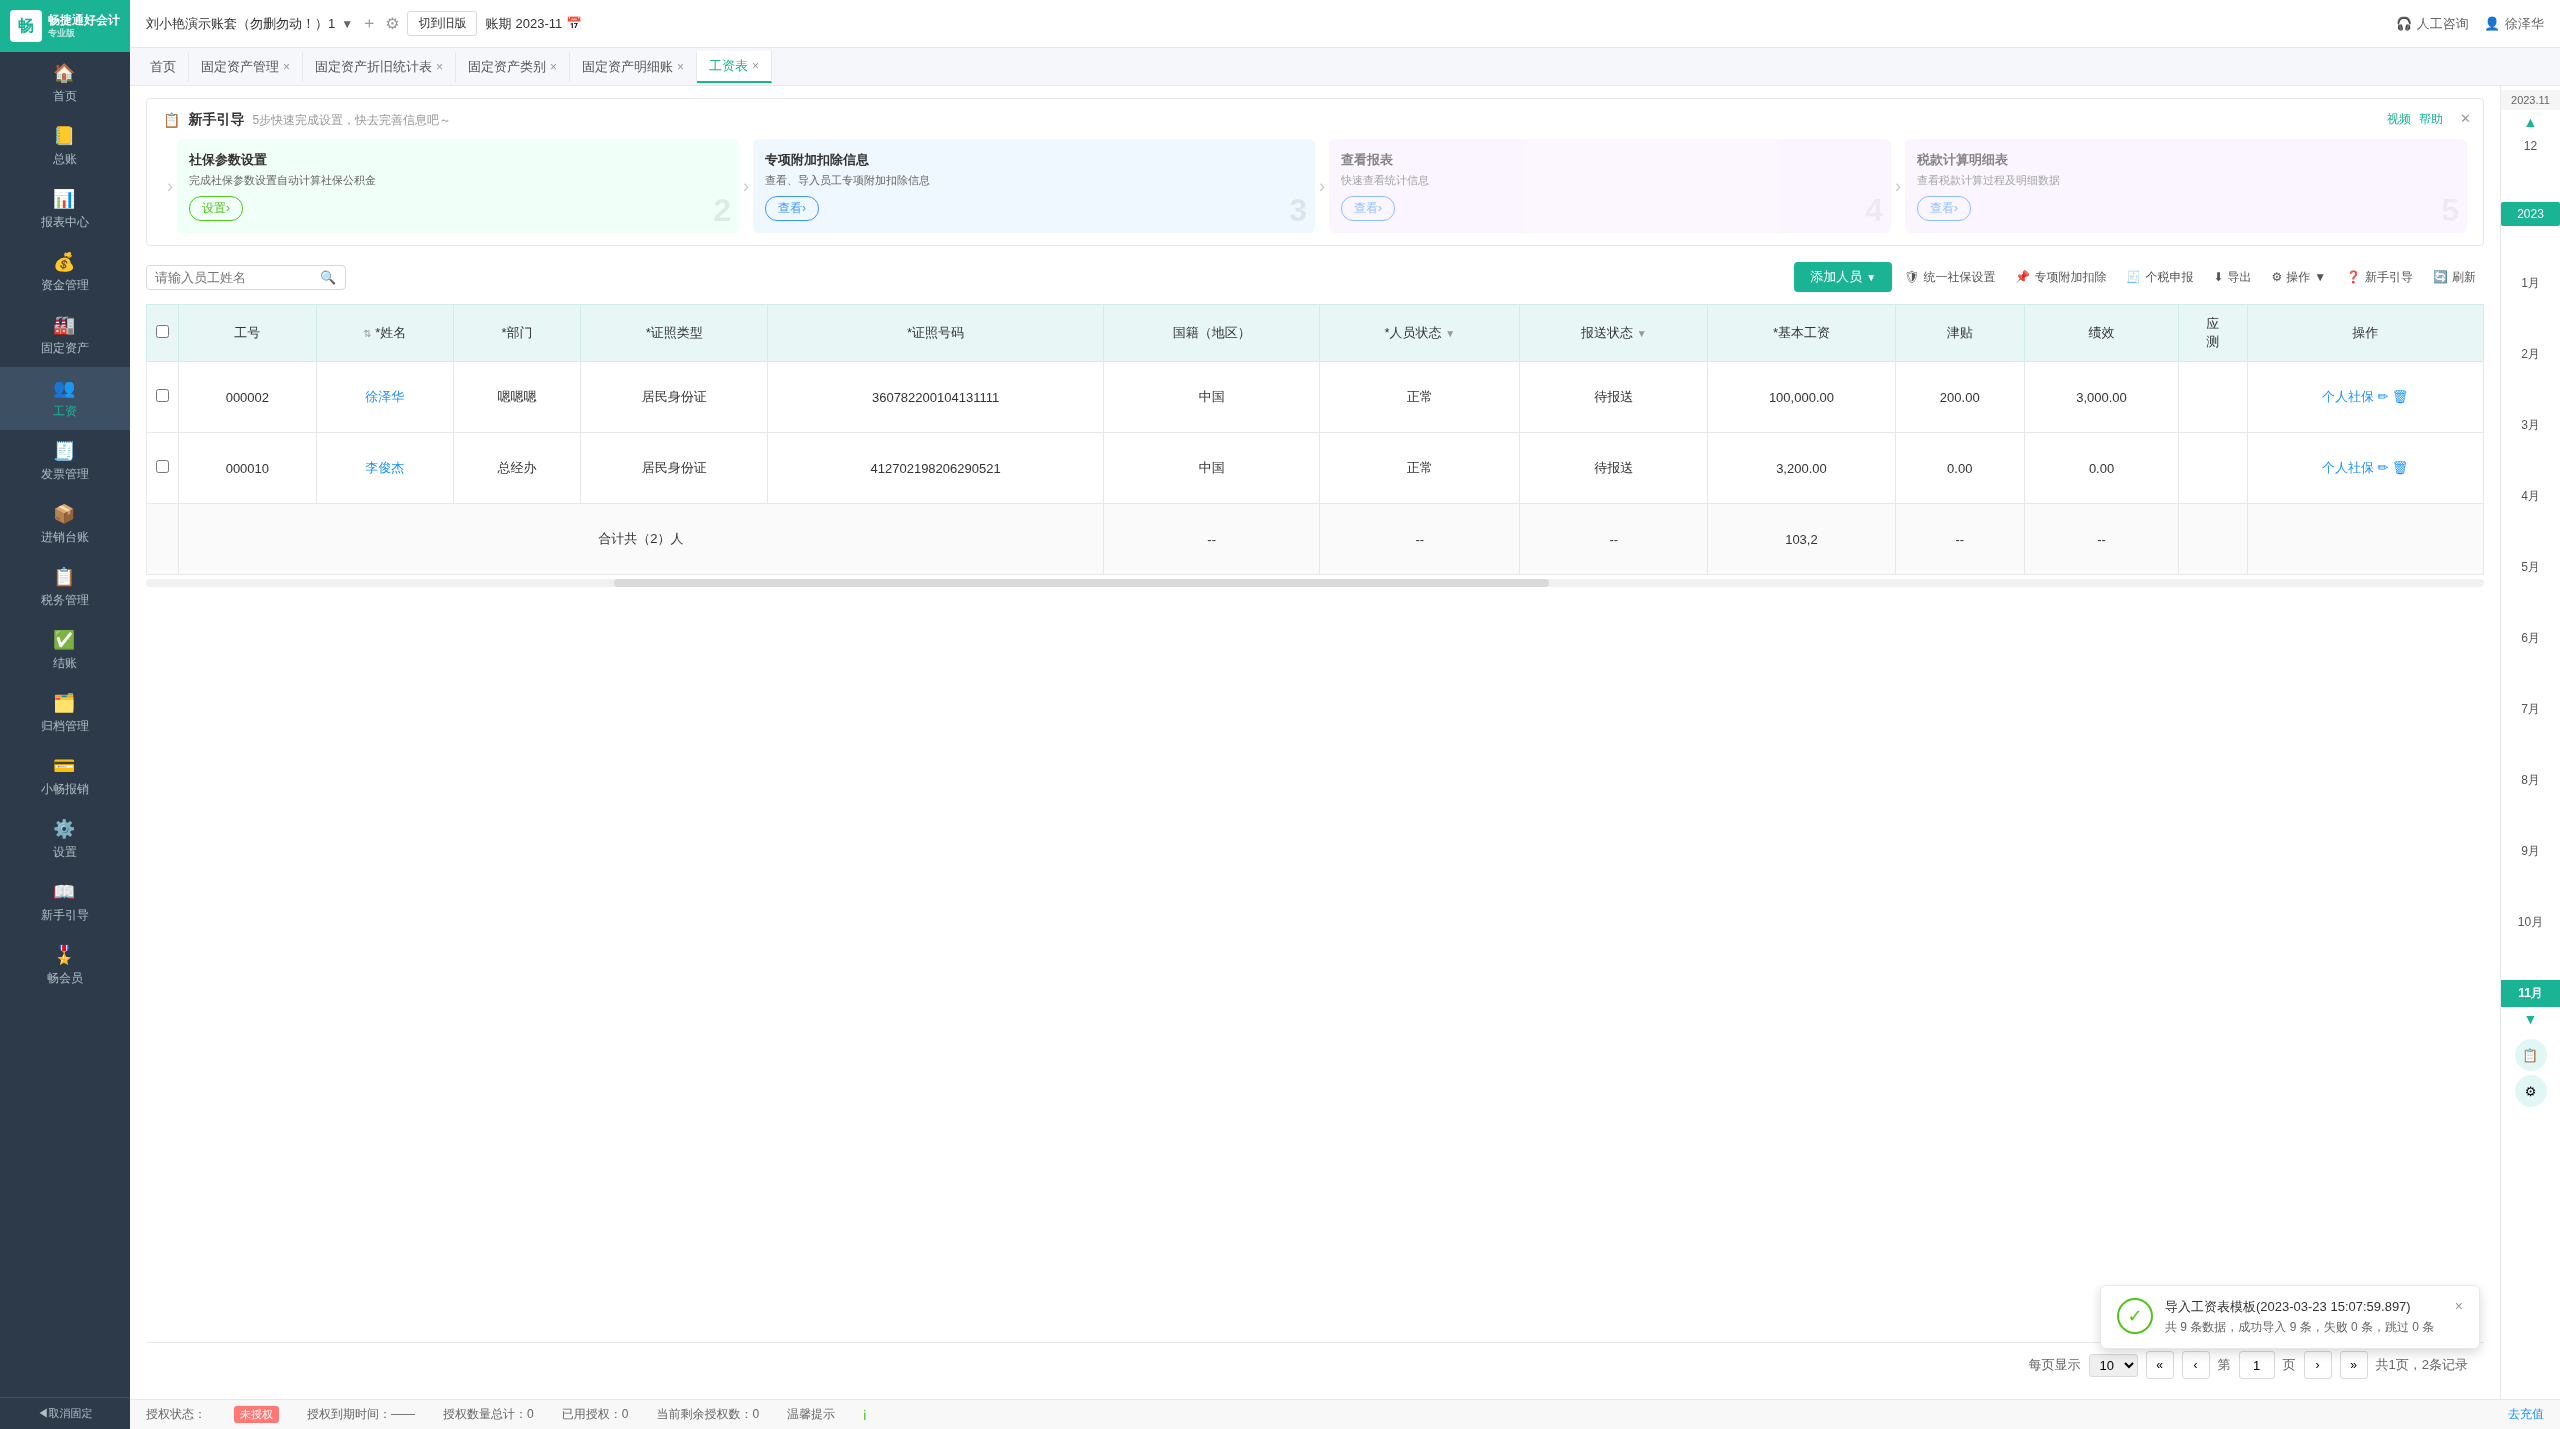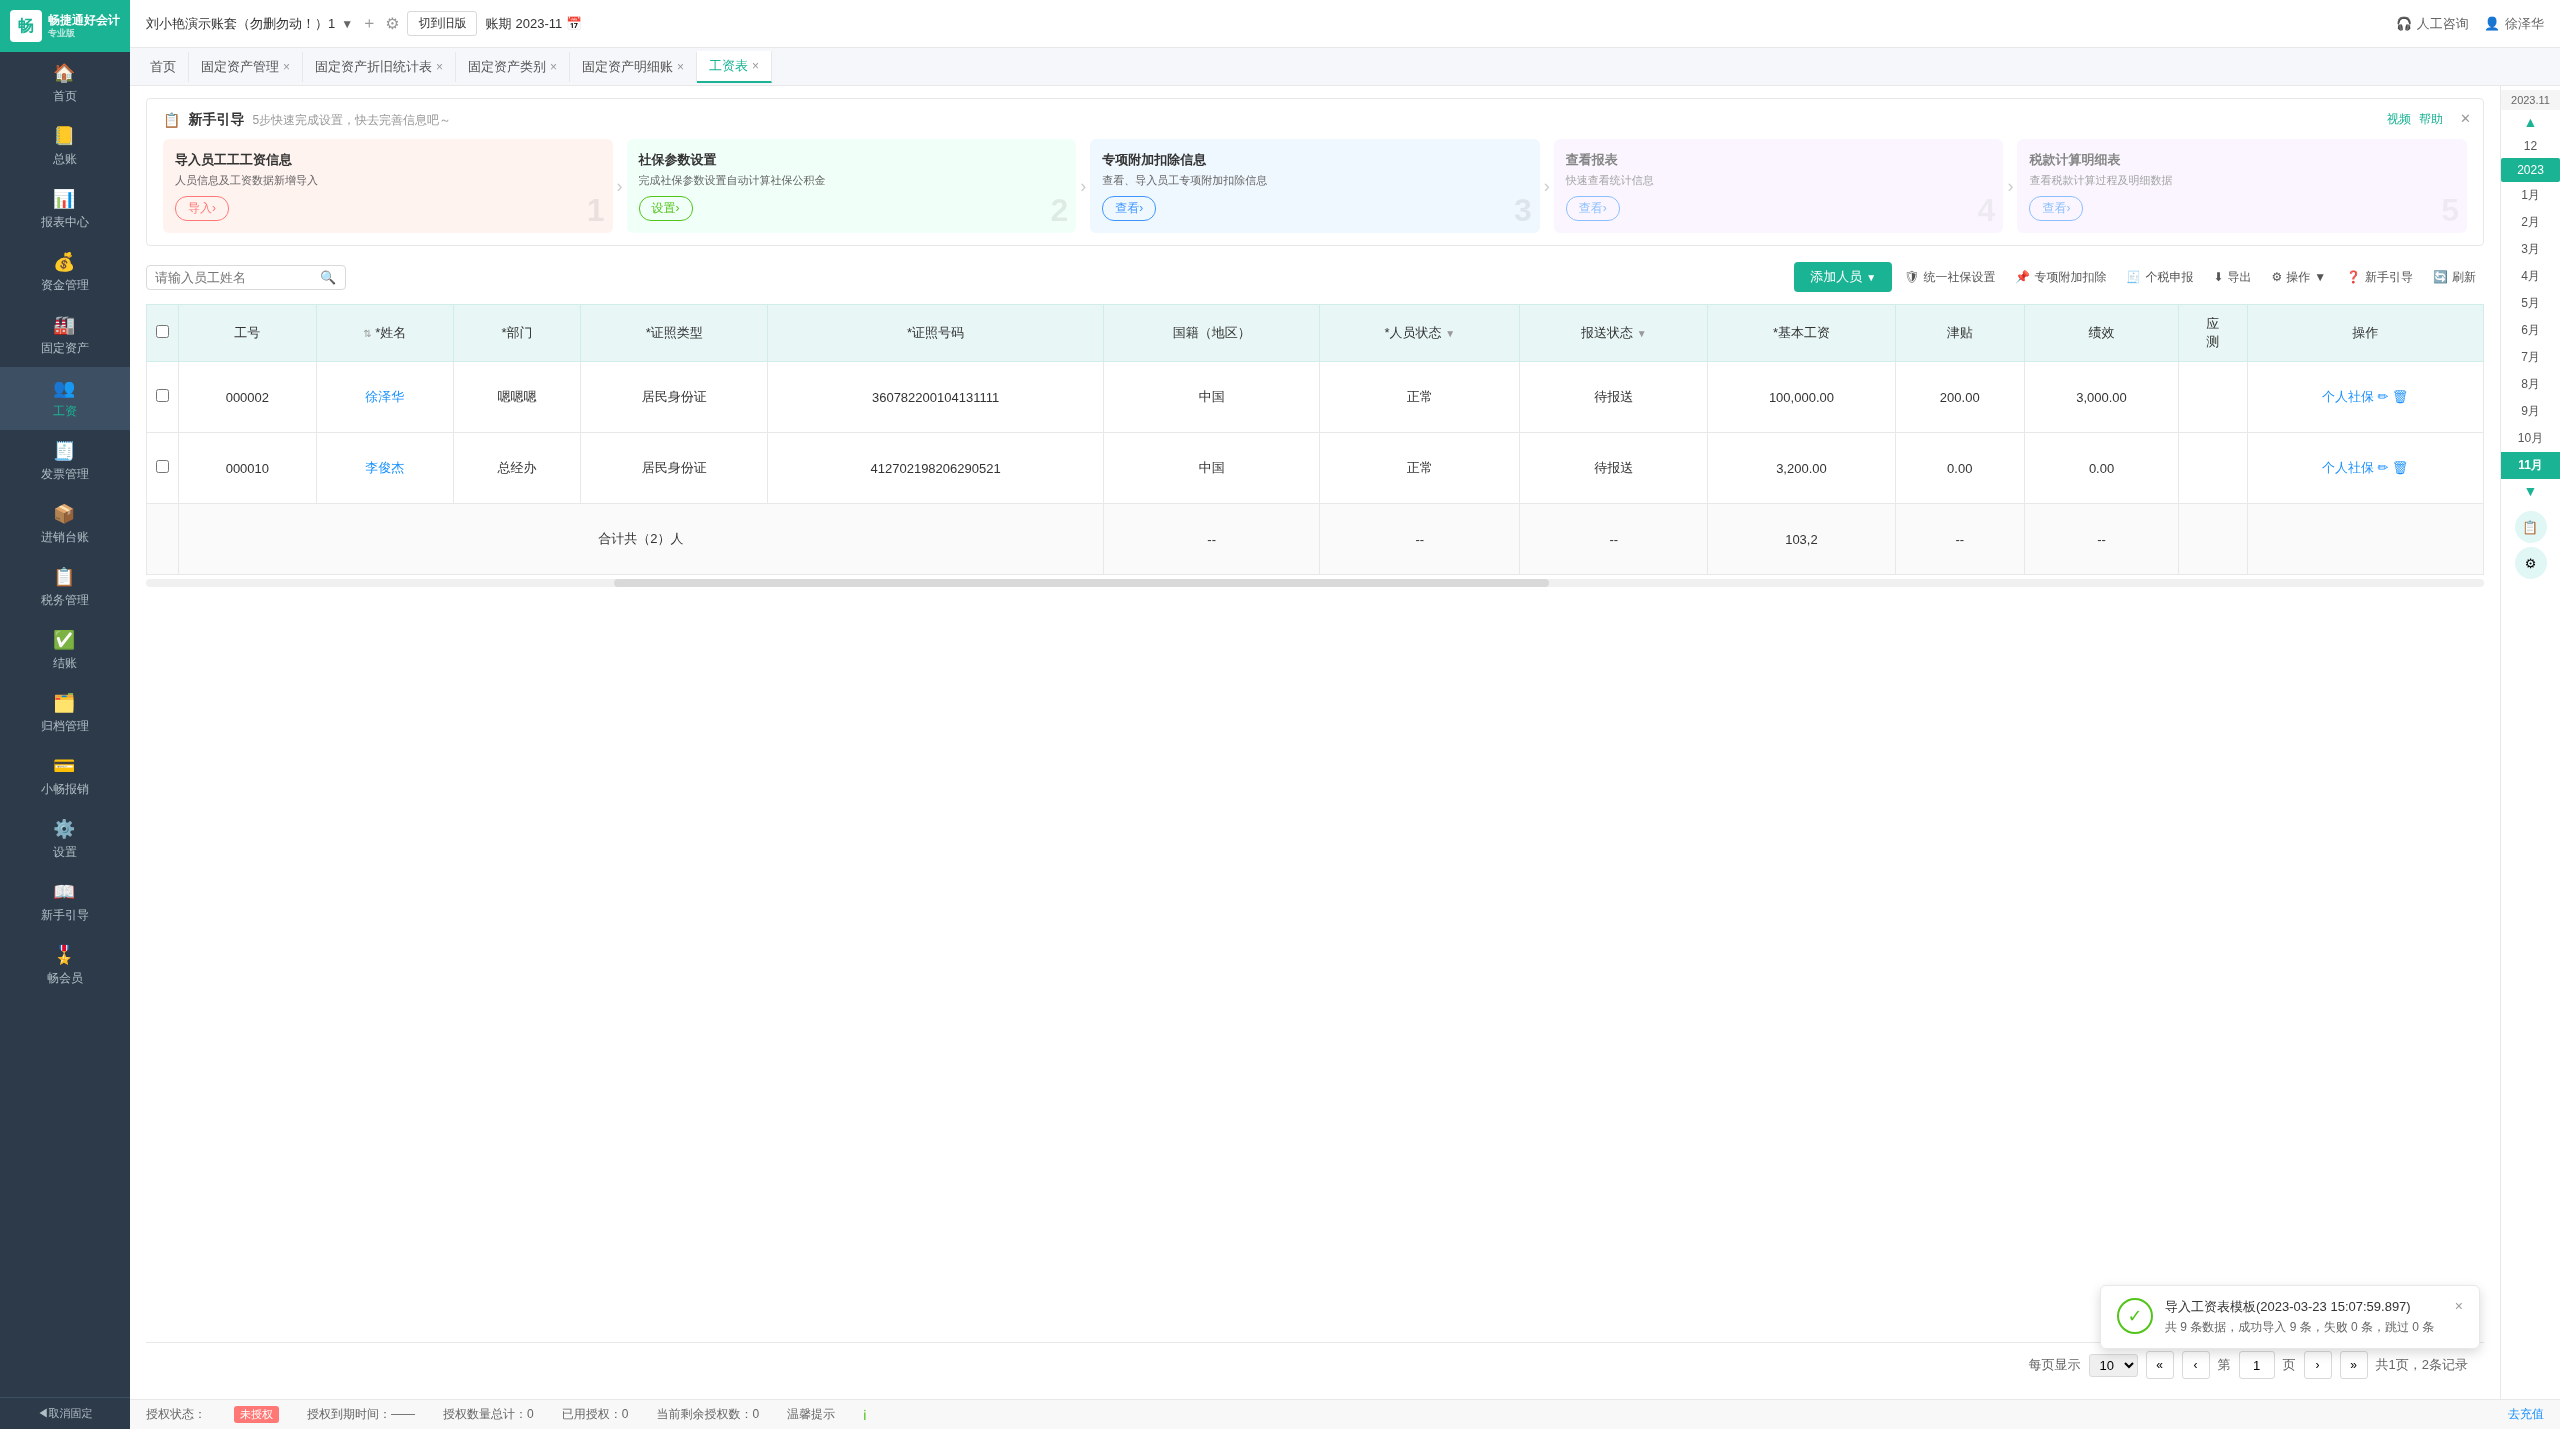--- a/index.html
+++ b/index.html
@@ -357,20 +357,21 @@
       padding: 4px;
       width: 100%;
       text-align: center;
       background: #f5f5f5;
     }
     .cal-nav { 
       display: flex;
       flex-direction: column;
       align-items: center;
       width: 100%;
+      gap: 44px;
     }
     .cal-month {
       width: 100%;
       text-align: center;
       padding: 5px 4px;
       font-size: 12px;
       cursor: pointer;
       color: #555;
     }
     .cal-month.current-year { 
@@ -589,26 +590,20 @@
           <span>新手引导</span>
           <span class="wizard-subtitle">5步快速完成设置，快去完善信息吧～</span>
         </div>
         <div class="wizard-video-help">
           <span style="cursor:pointer;">视频</span>
           <span style="cursor:pointer;">帮助</span>
         </div>
         <span class="wizard-close">✕</span>
         <div class="wizard-steps">
 
-          <div class="wizard-step wizard-step-1">
-            <div class="wizard-step-title">导入员工工工资信息</div>
-            <div class="wizard-step-desc">人员信息及工资数据新增导入</div>
-            <button class="wizard-step-btn btn-red">导入›</button>
-            <div class="wizard-step-num">1</div>
-          </div>
           <div class="wizard-step-arrow">›</div>
 
           <div class="wizard-step wizard-step-2">
             <div class="wizard-step-title">社保参数设置</div>
             <div class="wizard-step-desc">完成社保参数设置自动计算社保公积金</div>
             <button class="wizard-step-btn btn-green">设置›</button>
             <div class="wizard-step-num">2</div>
           </div>
           <div class="wizard-step-arrow">›</div>
 

